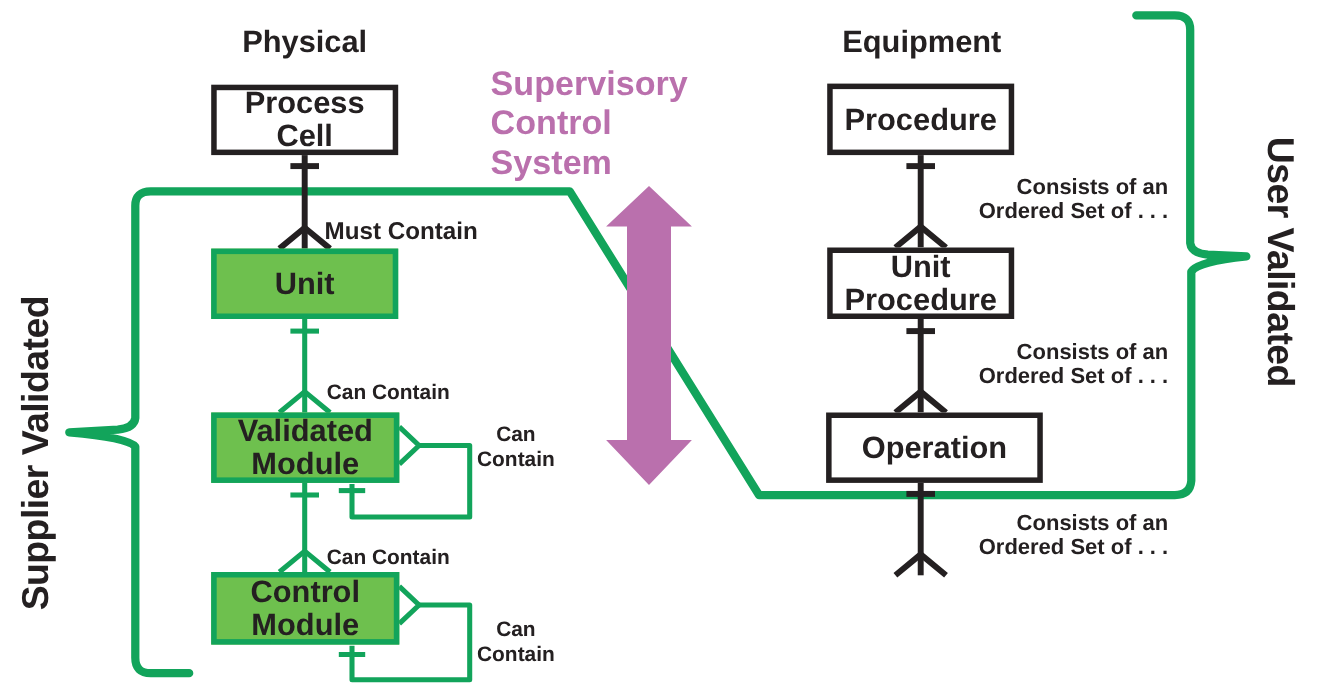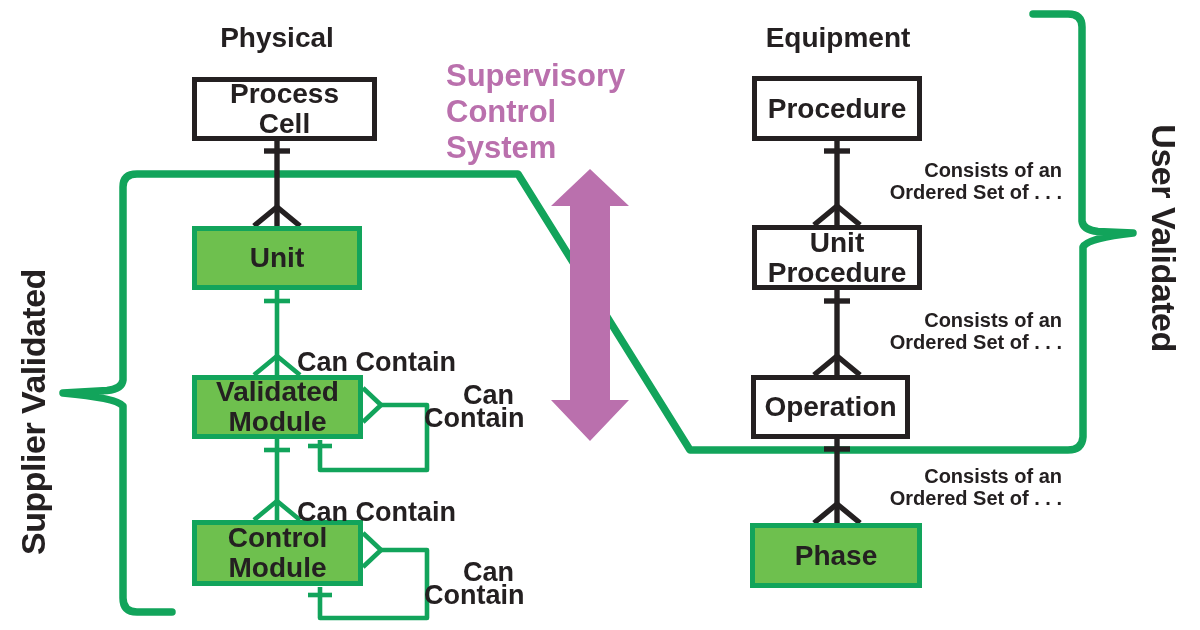--- a/index.html
+++ b/index.html
@@ -17,22 +17,22 @@
   .node{
     position:absolute;display:flex;align-items:center;justify-content:center;
     text-align:center;white-space:pre-line;box-sizing:border-box;
     font-weight:600;font-size:28px;line-height:1.07;color:var(--ink);
   }
   .node.white{background:#ffffff;border:5px solid var(--ink);}
   .node.green{background:var(--box-green);border:5px solid var(--green);}
   
   .col-title{position:absolute;width:260px;text-align:center;font-weight:700;font-size:28px;color:var(--ink);}
   
-  .rel{position:absolute;font-weight:700;font-size:27px;color:var(--ink);white-space:pre-line;}
-  .rel.center{text-align:right;}
+  .rel{position:absolute;font-weight:700;font-size:19px;color:var(--ink);white-space:pre-line;}
+  .rel.center{text-align:center;}
   .consists{position:absolute;left:852px;width:210px;text-align:right;font-weight:700;font-size:20px;line-height:21.5px;color:var(--ink);white-space:pre-line;}
   
   .mid{position:absolute;left:446px;width:280px;text-align:left;font-weight:700;font-size:31px;line-height:1.16;white-space:pre-line;}
   .mid.supervisory{top:58px;color:var(--magenta);}
   .mid.skid{top:443px;color:var(--green);}
   
   .vside{position:absolute;width:420px;height:40px;line-height:40px;text-align:center;
     font-weight:700;font-size:34px;letter-spacing:-0.5px;color:var(--ink);}
   .vside.supplier{left:-177px;top:392px;transform:rotate(-90deg);}
   .vside.user{left:954px;top:218px;transform:rotate(90deg);}
@@ -95,34 +95,34 @@
     <g class="bc">
       <path d="M837 438 V523"></path>
       <path d="M824 449 H850"></path>
       <path d="M814 523 L837 504 L860 523"></path>
     </g>
   </svg>
 
   <div class="col-title" style="left:147px;top:22px">Physical</div>
   <div class="col-title" style="left:708px;top:22px">Equipment</div>
 
-  <div class="node white" style="left:192px;top:77px;width:185px;height:64px">Process
+  <div class="node white" style="left:192px;top:77px;width:170px;height:64px">Process
 Cell</div>
   <div class="node green" style="left:192px;top:226px;width:170px;height:64px">Unit</div>
   <div class="node green" style="left:192px;top:375px;width:171px;height:64px">Validated
 Module</div>
   <div class="node green" style="left:192px;top:520px;width:171px;height:66px">Control
 Module</div>
 
   <div class="node white" style="left:752px;top:76px;width:170px;height:65px">Procedure</div>
   <div class="node white" style="left:752px;top:225px;width:170px;height:65px">Unit
 Procedure</div>
-  <div class="node white" style="left:751px;top:375px;width:159px;height:64px">Operation</div>
-  <div class="node green" style="left:750px;top:523px;width:172px;height:65px">Phase</div>
+  <div class="node white" style="left:751px;top:375px;width:197px;height:64px">Operation</div>
 
+  <div class="rel" style="left:295px;top:197px;font-size:22px">Must Contain</div>
   <div class="rel" style="left:297px;top:347px">Can Contain</div>
   <div class="rel center" style="left:424px;top:384px;width:90px;line-height:23px">Can
 Contain</div>
   <div class="rel" style="left:297px;top:497px">Can Contain</div>
   <div class="rel center" style="left:424px;top:561px;width:90px;line-height:23px">Can
 Contain</div>
 
   <div class="consists" style="top:160px">Consists of an
 Ordered Set of . . .</div>
   <div class="consists" style="top:310px">Consists of an

